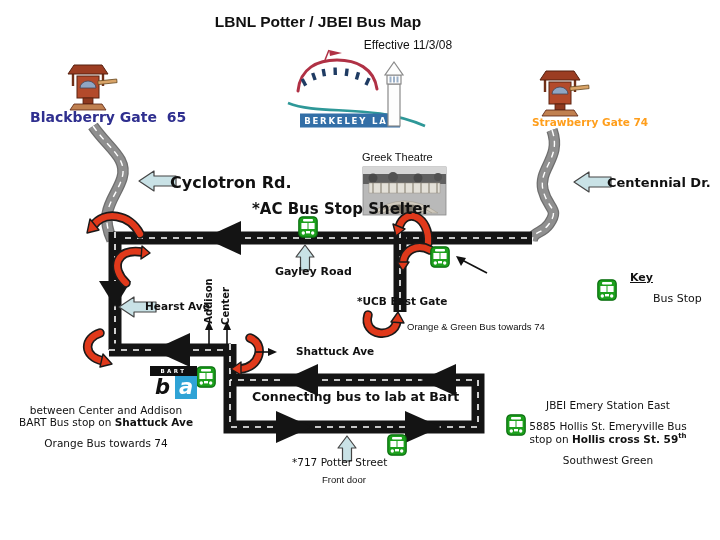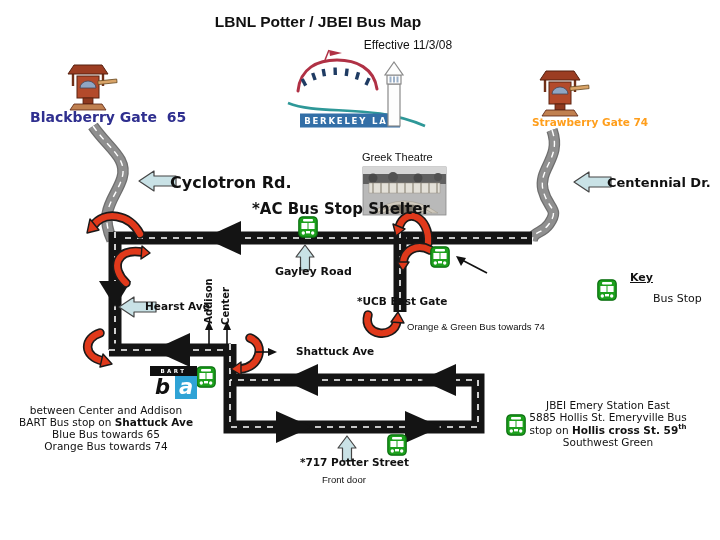--- a/index.html
+++ b/index.html
@@ -23,25 +23,25 @@
   .t-key        { left:630px; top:272px; font-size:11px; font-weight:bold; text-decoration:underline; }
   .t-busstop    { left:621px; top:293px; font-size:11px;margin-left:32px; }
   .t-ucb        { left:357px; top:295px; font-size:10.5px; font-weight:bold; }
   .t-hearst     { left:145px; top:300px; font-size:10.5px; font-weight:bold; }
   .t-addison    { left:175px; top:294px; width:70px; height:14px; text-align:center; font-size:10px; font-weight:bold;
                   transform:rotate(-90deg); }
   .t-center     { left:192px; top:299px; width:70px; height:14px; text-align:center; font-size:10px; font-weight:bold;
                   transform:rotate(-90deg); }
   .t-shattuck   { left:296px; top:345px; font-size:10.5px; font-weight:bold; }
   .t-connect    { left:252px; top:390px; width:206px; text-align:center; font-size:12.5px; font-weight:bold; }
-  .t-potter     { left:300px; top:456px; font-size:10.5px; font-weight:bold; }
+  .t-potter     { left:292px; top:456px; font-size:10.5px; font-weight:normal; }
   .t-frontdoor  { left:322px; top:475px; font-size:9.5px; font-family:"Liberation Sans",sans-serif; }
   .t-bartnote   { left:5px;  top:404px; width:202px; text-align:center; font-size:10.5px; white-space:normal; }
   .t-jbeinote   { left:505px; top:399px; width:206px; text-align:center; font-size:10.5px; white-space:normal; }
-  .note-gap { }
+  .note-gap { margin-top:9px; }
   sup.th { vertical-align:super; font-size:7px; font-weight:bold; }
   
   .bart-logo { position:absolute; left:150px; top:366px; width:47px; height:33px; z-index:2; }
   .bart-top  { height:10px; background:#101010; color:#fff; font-size:5.5px; font-weight:bold;
                letter-spacing:2.5px; display:flex; align-items:center; justify-content:center; }
   .bart-bottom { height:23px; display:flex; }
   .bart-b { flex:1; color:#101010; font-weight:bold; font-style:italic; font-size:21px; line-height:22px; text-align:center; }
   .bart-a { width:22px; background:#2FA3D6; color:#fff; font-weight:bold; font-style:italic; font-size:21px;
             line-height:22px; text-align:center; }
   
@@ -267,35 +267,35 @@
 
   <div class="lbl t-key">Key</div>
   <div class="lbl t-busstop">Bus Stop</div>
 
   <div class="lbl t-ucb">*UCB East Gate</div>
   <div class="lbl t-hearst">Hearst Ave</div>
   <div class="lbl t-addison">Addison</div>
   <div class="lbl t-center">Center</div>
   <div class="lbl t-shattuck">Shattuck Ave</div>
 
+  <div class="lbl t-connect">Connecting bus to lab at Bart</div>
   <div class="lbl t-potter">*717 Potter Street</div>
   <div class="lbl t-frontdoor">Front door</div>
 
   <div class="bart-logo">
     <div class="bart-top">BART</div>
     <div class="bart-bottom">
       <span class="bart-b">b</span>
       <span class="bart-a">a</span>
     </div>
   </div>
 
   <div class="lbl t-bartnote">
     <div>between Center and Addison</div>
     <div><span>BART Bus stop on </span><span class="b">Shattuck Ave</span></div>
-    <div class="note-gap">Blue Bus towards 65</div>
     <div class="note-gap">Orange Bus towards 74</div>
   </div>
 
   <div class="lbl t-jbeinote">
     <div>JBEI Emery Station East</div>
     <div class="note-gap">5885 Hollis St. Emeryville Bus</div>
     <div><span>stop on </span><span class="b">Hollis cross St. 59</span><sup class="th">th</sup></div>
     <div class="note-gap">Southwest Green</div>
   </div>
 

